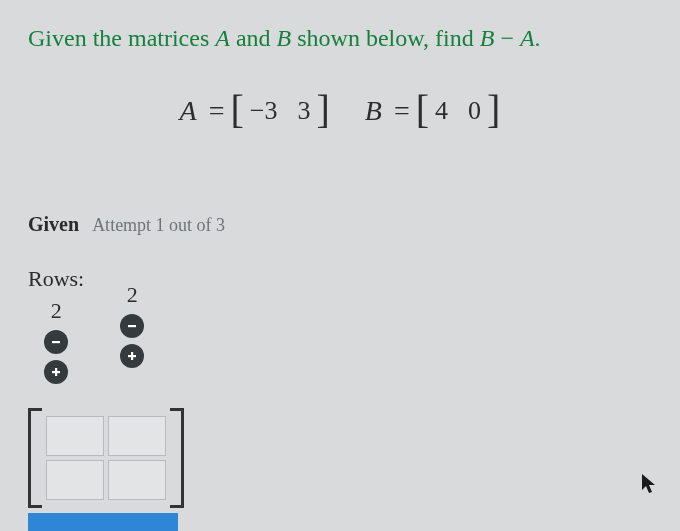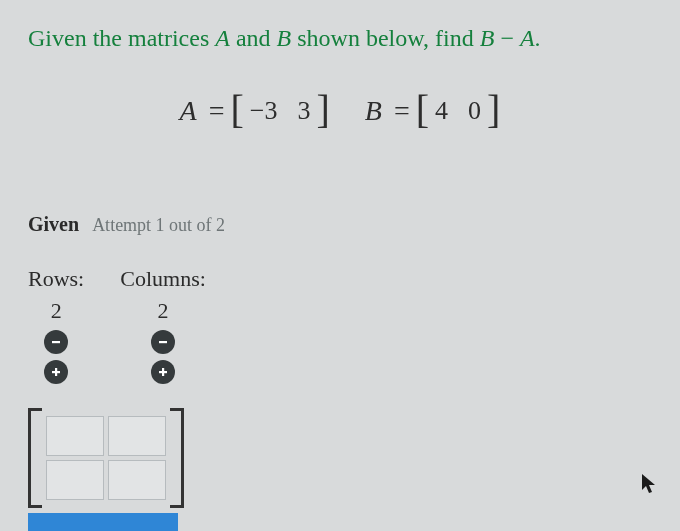--- a/index.html
+++ b/index.html
@@ -147,42 +147,41 @@
       <span class="mcells">
         <span>4</span>
         <span>0</span>
       </span>
       <span class="bracket">]</span>
     </span>
   </div>
 
   <div class="answer-line">
     <span class="label">Given</span>
-    <span class="attempts">Attempt 1 out of 2</span>
+    <span class="attempts">Attempt 1 out of 3</span>
   </div>
 
   <div class="controls-row">
     <div class="group">
       <span>Rows:</span>
       <span>2</span>
       <span class="circ-btn">
         <svg width="12" height="12" viewBox="0 0 12 12">
             <rect x="2" y="5" width="8" height="2.2" fill="#fff"></rect>
           </svg>
       </span>
       <span class="circ-btn">
         <svg width="12" height="12" viewBox="0 0 12 12">
             <rect x="2" y="5" width="8" height="2.2" fill="#fff"></rect>
             <rect x="5" y="2" width="2.2" height="8" fill="#fff"></rect>
           </svg>
       </span>
     </div>
     <div class="gap"></div>
     <div class="group">
-      <span>Columns:</span>
       <span>2</span>
       <span class="circ-btn">
         <svg width="12" height="12" viewBox="0 0 12 12">
             <rect x="2" y="5" width="8" height="2.2" fill="#fff"></rect>
           </svg>
       </span>
       <span class="circ-btn">
         <svg width="12" height="12" viewBox="0 0 12 12">
             <rect x="2" y="5" width="8" height="2.2" fill="#fff"></rect>
             <rect x="5" y="2" width="2.2" height="8" fill="#fff"></rect>

